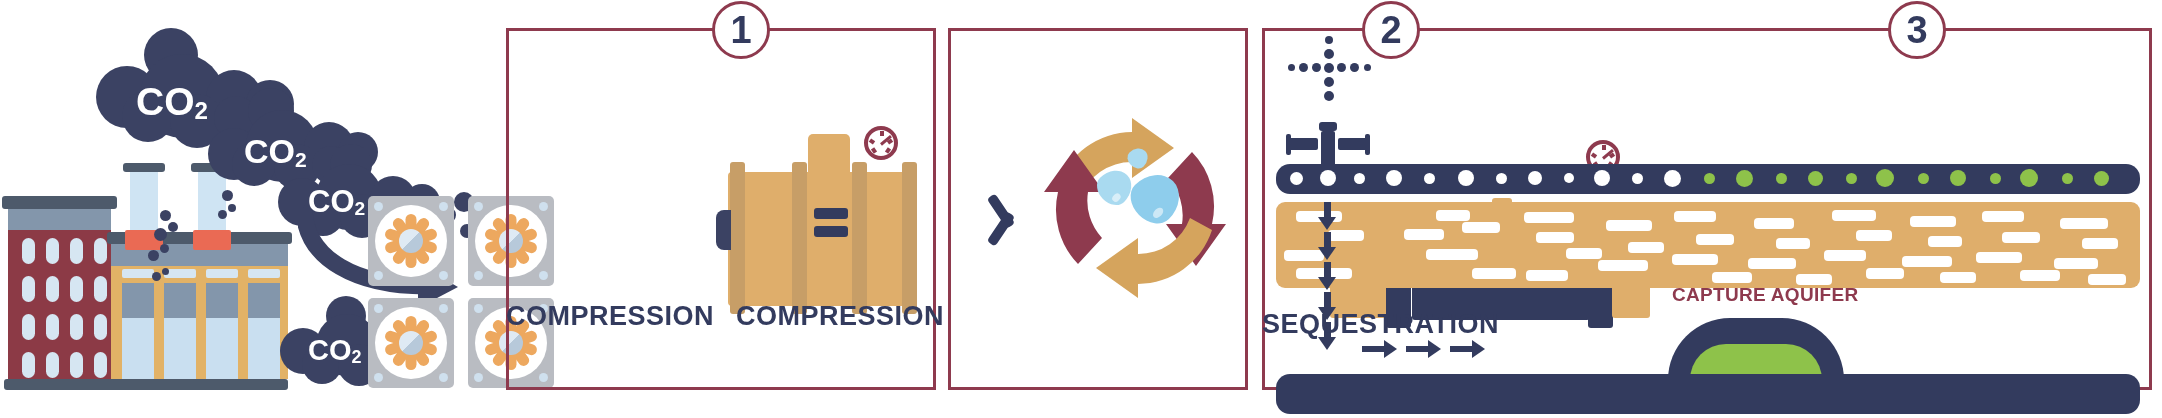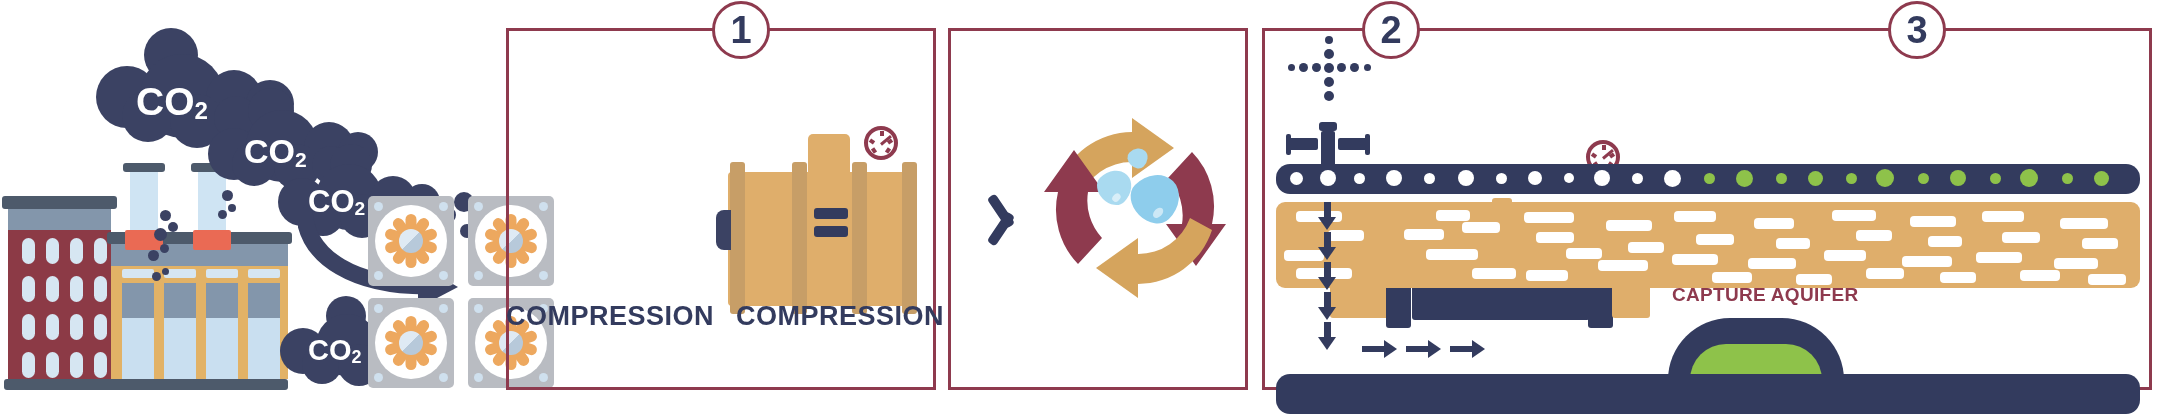--- a/index.html
+++ b/index.html
@@ -565,14 +565,17 @@
     <div class="arrow-r" style="left:130px;top:312px;width:22px"></div>
     <div class="arrow-r" style="left:174px;top:312px;width:22px"></div>
 
     <div class="dome" style="left:392px;top:284px;width:176px;height:62px"></div>
     <div class="dome-in" style="left:414px;top:310px;width:132px;height:36px"></div>
     <div class="aquifer-label" style="left:396px;top:250px">CAPTURE AQUIFER</div>
 
     <div class="ground" style="left:0px;top:340px;width:864px;height:40px"></div>
   </div>
 
+  <div class="abs" style="left:1262px;top:0;width:890px;height:362px">
+    <div class="cap-label">SEQUESTRATION</div>
+  </div>
 
 </div>
 
 </body></html>

